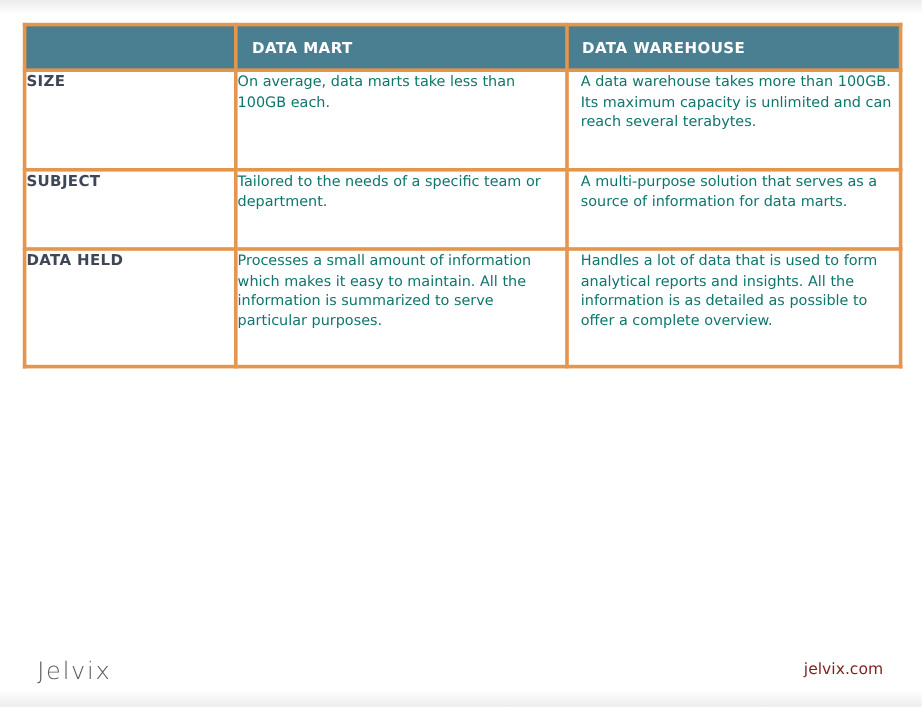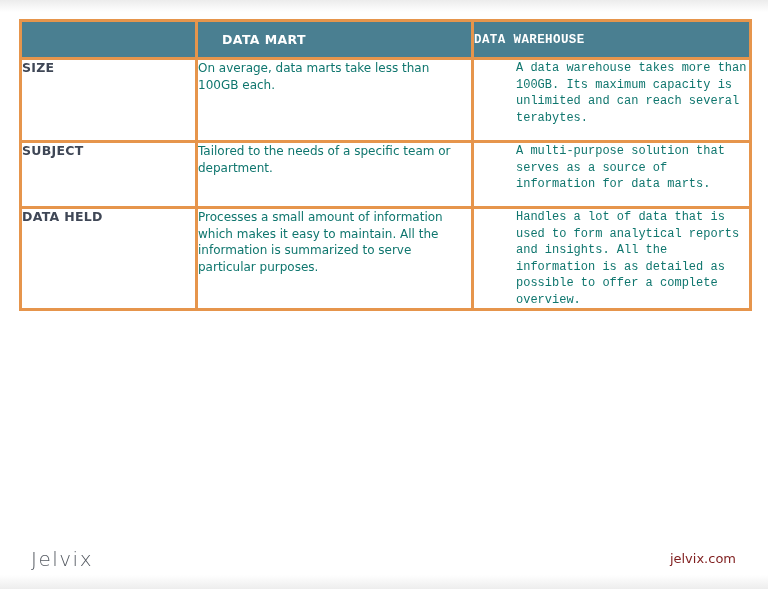--- a/index.html
+++ b/index.html
@@ -45,38 +45,38 @@
       padding: 0;
     }
     table.compare thead th {
       background: #4a7f91;
       color: #ffffff;
       font-weight: bold;
       font-size: 12.5px;
       letter-spacing: 0.4px;
       height: 35px;
       vertical-align: middle;
-      padding-left: 24px;
+      padding-left: 12px;
     }
     table.compare thead th.blank { padding-left: 0; }
-    table.compare thead th.dw { padding-left: 0; font-family: Liberation Mono, monospace; }
+    table.compare thead th.dw { padding-left: 11px; }
     td.label {
       color: #3f4756;
       font-weight: bold;
       font-size: 12.5px;
       letter-spacing: 0.3px;
       padding: 12px 0 0 15px;
     }
     td.cell {
       color: #0f766e;
       font-size: 12px;
       line-height: 16.5px;
       padding: 11px 8px 0 25px;
     }
-    td.cell.dw { padding-left: 42px; font-family: Liberation Mono, monospace; }
+    td.cell.dw { padding-left: 10px; }
     tr.r-size td { height: 80px; }
     tr.r-subject td { height: 63px; margin-top: 24px; }
     tr.r-held td { height: 95px; }
     tr.r-sources td { height: 63px; }
     tr.r-setup td { height: 64px; }
     tr.r-type td { height: 66px; }
     .footer-logo {
       position: absolute;
       left: 31px;
       top: 547px;

